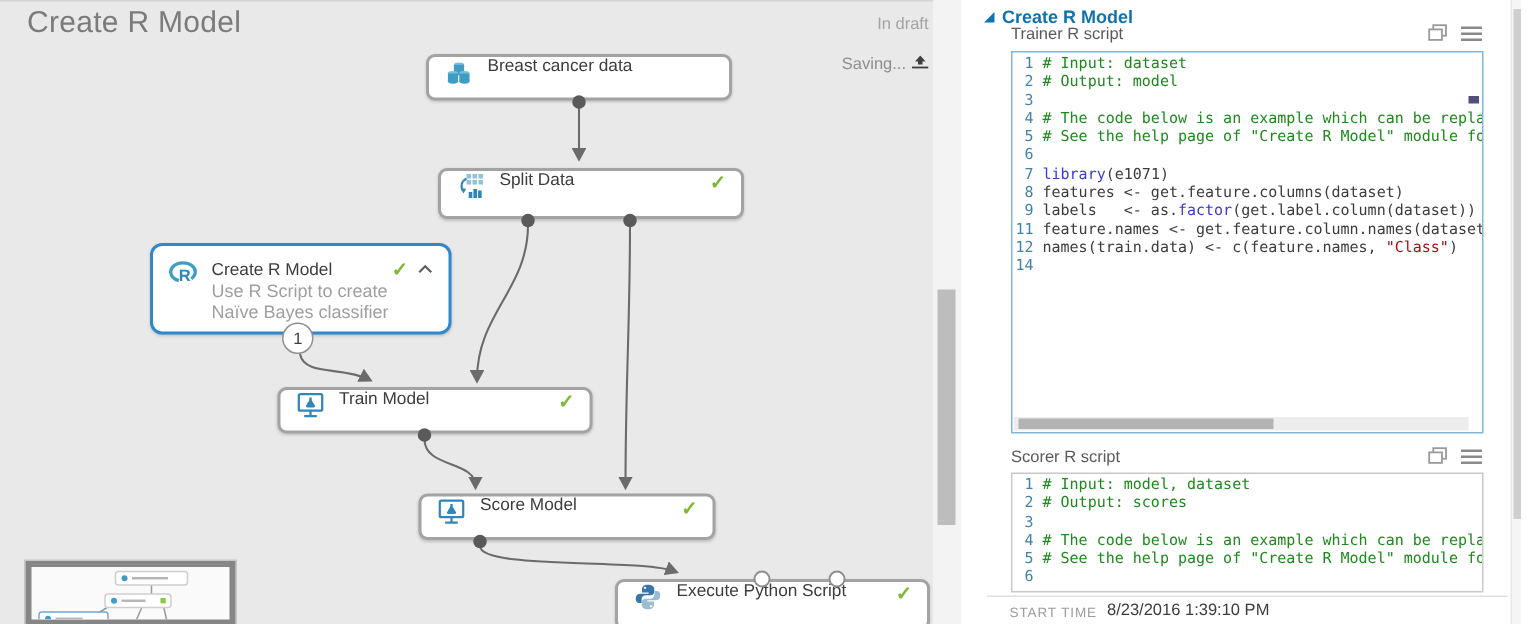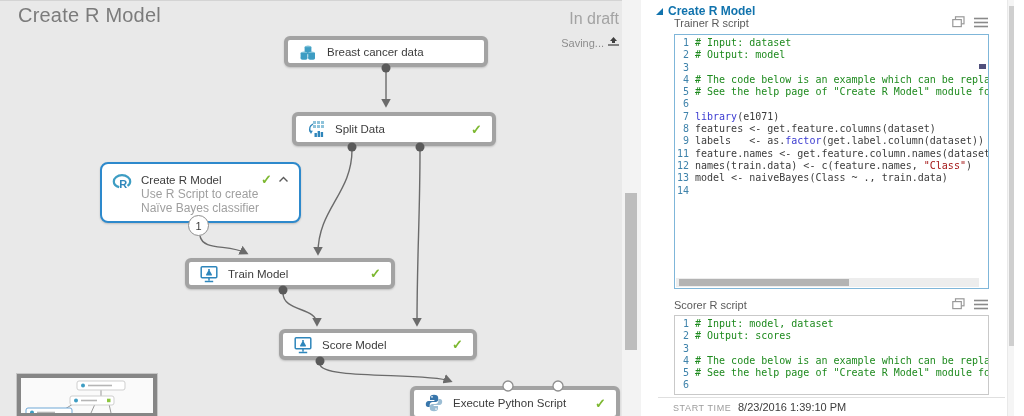--- a/index.html
+++ b/index.html
@@ -2,25 +2,25 @@
 <html><head>
 <meta charset="utf-8">
 <style>
   * { margin:0; padding:0; box-sizing:border-box; }
   body { font-family:"Liberation Sans", sans-serif; background:#fff; }
   #stage { position:relative; width:1024px; height:416px; overflow:hidden; background:#fff; }
 
   
   #canvas { position:absolute; left:0; top:0; width:622px; height:416px; background:#e9e9e9; border-top:1px solid #d4d4d4; }
   .page-title { position:absolute; left:18px; top:3px; font-size:20px; font-weight:300; color:#7b7b7b; letter-spacing:0.2px; }
-  .status-indraft { position:absolute; top:9px; right:3px; font-size:16px; color:#a3a3a3; }
+  .status-indraft { position:absolute; top:9px; right:3px; font-size:11px; color:#a3a3a3; }
   .status-saving  { position:absolute; top:36px; right:3px; font-size:11px; color:#8e8e8e; display:flex; align-items:center; gap:4px; }
 
-  .node { position:absolute; background:#fff; border:4px solid #a3a3a3; border-radius:6px;
-          box-shadow:0 1px 2px rgba(0,0,0,0.18); display:flex; align-items:center; padding:0 10px; gap:9px; }
+  .node { position:absolute; background:#fff; border:2px solid #a3a3a3; border-radius:6px;
+          box-shadow:0 1px 2px rgba(0,0,0,0.18); display:flex; padding:0 10px; gap:9px; }
   .node .label { font-size:11.5px; color:#3c3c3c; white-space:nowrap; }
   .node .check { margin-left:auto; color:#7db831; font-weight:700; font-size:13px; }
   .node.selected { border:2px solid #2d89cc; border-radius:8px; }
   .node .sub { font-size:12px; color:#9f9f9f; line-height:13.5px; width:152px; margin-top:1px; }
   .icon20 { width:20px; height:20px; flex:none; }
 
   .badge { position:absolute; left:188px; top:214px; width:21px; height:21px; border-radius:50%;
            background:#fff; border:1px solid #8f8f8f; color:#3c3c3c; font-size:11px;
            display:flex; align-items:center; justify-content:center; z-index:6; }
 
@@ -250,21 +250,20 @@
         <div class="code-line"><span class="ln">2</span><span class="code-text"><span class="seg-c"># Output: model</span></span></div>
         <div class="code-line"><span class="ln">3</span><span class="code-text"></span></div>
         <div class="code-line"><span class="ln">4</span><span class="code-text"><span class="seg-c"># The code below is an example which can be replaced with your own code.</span></span></div>
         <div class="code-line"><span class="ln">5</span><span class="code-text"><span class="seg-c"># See the help page of "Create R Model" module for the list of predefined functions.</span></span></div>
         <div class="code-line"><span class="ln">6</span><span class="code-text"></span></div>
         <div class="code-line"><span class="ln">7</span><span class="code-text"><span class="seg-k">library</span><span class="seg-p">(e1071)</span></span></div>
         <div class="code-line"><span class="ln">8</span><span class="code-text"><span class="seg-p">features &lt;- get.feature.columns(dataset)</span></span></div>
         <div class="code-line"><span class="ln">9</span><span class="code-text"><span class="seg-p">labels   &lt;- as.</span><span class="seg-k">factor</span><span class="seg-p">(get.label.column(dataset))</span></span></div>
         <div class="code-line"><span class="ln">11</span><span class="code-text"><span class="seg-p">feature.names &lt;- get.feature.column.names(dataset)</span></span></div>
         <div class="code-line"><span class="ln">12</span><span class="code-text"><span class="seg-p">names(train.data) &lt;- c(feature.names, </span><span class="seg-s">"Class"</span><span class="seg-p">)</span></span></div>
-        <div class="code-line"><span class="ln">13</span><span class="code-text"><span class="seg-p">model &lt;- naiveBayes(Class ~ ., train.data)</span></span></div>
         <div class="code-line"><span class="ln">14</span><span class="code-text"></span></div>
         <div class="hscroll">
           <div class="hscroll-thumb"></div>
         </div>
     </div>
 
     <div class="section-label" style="top:299px;">Scorer R script</div>
     <div class="section-icons" style="top:298px; right:36px;">
       <svg width="13" height="12" viewBox="0 0 13 12">
         <rect x="3.5" y="0.8" width="8.5" height="7" fill="none" stroke="#9a9a9a" stroke-width="1.2"></rect>

